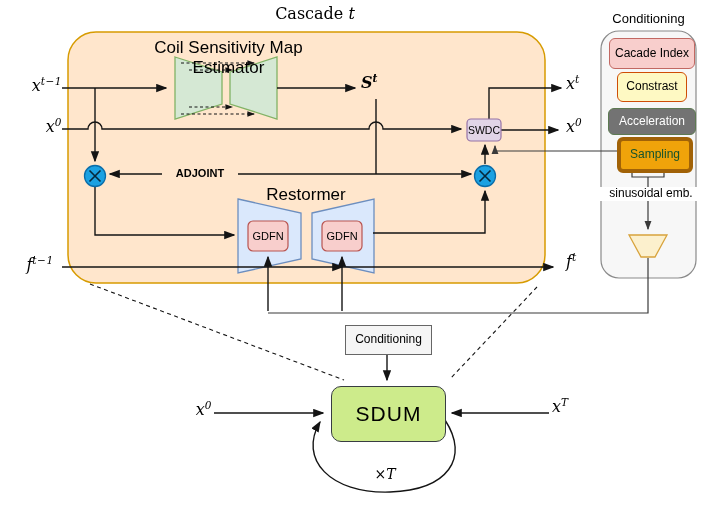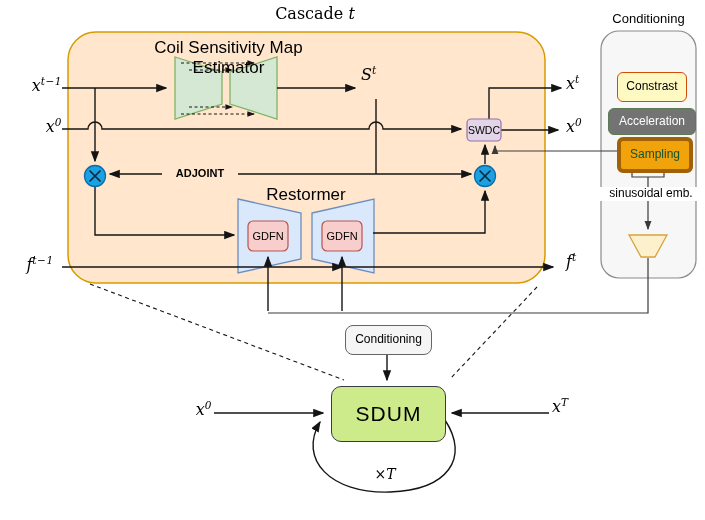--- a/index.html
+++ b/index.html
@@ -9,21 +9,21 @@
   .lbl{position:absolute;line-height:1.15;}
   .math{font-family:"DejaVu Serif",serif;font-style:italic;font-size:16px;}
   .math sup{font-size:10.5px;font-style:italic;letter-spacing:.5px;}
   .serif{font-family:"DejaVu Serif",serif;font-size:16px;font-style:normal;}
   .serif .var{font-style:italic;}
   .r{text-align:right;}
   .c{text-align:center;}
   .title{font-size:16px;}
   .blocklabel{font-size:17px;}
   .adjoint{font-size:11px;font-weight:bold;background:#ffe6cc;padding:0 2px;}
-  .tinybox{display:flex;align-items:center;justify-content:center;position:absolute;border-radius:8px;}
+  .tinybox{display:flex;align-items:center;justify-content:center;position:absolute;}
   .swdc-t{font-size:10.5px;}
   .gdfn-t{font-size:11px;}
   .panel-title{font-size:13px;}
   .pitem{position:absolute;display:flex;align-items:center;justify-content:center;
          text-align:center;font-size:12px;border-radius:6px;line-height:1.1;}
   .p-pink {background:#f8cecc;border:1px solid #c26862;color:#000;left:609px;top:38px;width:84px;height:29px;}
   .p-orange{background:#fef9c3;border:1px solid #cf4d06;color:#000;left:617px;top:72px;width:68px;height:28px;}
   .p-green{background:#737373;border:1px solid #5d7a52;color:#fff;left:608px;top:108px;width:86px;height:25px;}
   .p-amber{background:#f0a30a;border:4px solid #a16207;color:#14532d;left:617px;top:137px;width:68px;height:28px;}
   .sinus{font-size:12px;background:#fff;padding:0 2px;}
@@ -127,36 +127,37 @@
   <div class="lbl serif title c" style="left:255px;top:5px;width:120px;"><span>Cascade </span><span class="var">t</span></div>
 
   <div class="lbl blocklabel c" style="left:126px;top:38px;width:205px;">Coil Sensitivity Map Estimator</div>
 
   <div class="lbl math r" style="left:18px;top:75px;width:44px;"><span>x</span><sup>t−1</sup></div>
 
   <div class="lbl math r" style="left:18px;top:116px;width:44px;"><span>x</span><sup>0</sup></div>
 
   <div class="lbl math r" style="left:18px;top:254px;width:44px;text-align:center;"><span>f</span><sup>t−1</sup></div>
 
-  <div class="lbl math" style="left:361px;top:64px;"><span>S</span><sup>t</sup></div>
+  <div class="lbl math" style="left:361px;top:72px;font-weight:bold;"><span>S</span><sup>t</sup></div>
 
   <div class="lbl adjoint c" style="left:162px;top:167px;width:72px;">ADJOINT</div>
 
   <div class="lbl blocklabel c" style="left:256px;top:185px;width:100px;">Restormer</div>
 
   <div class="lbl tinybox gdfn-t" style="left:248px;top:221px;width:40px;height:30px;">GDFN</div>
   <div class="lbl tinybox gdfn-t" style="left:322px;top:221px;width:40px;height:30px;">GDFN</div>
 
   <div class="lbl tinybox swdc-t" style="left:466px;top:119px;width:36px;height:22px;">SWDC</div>
 
   <div class="lbl math" style="left:566px;top:73px;"><span>x</span><sup>t</sup></div>
   <div class="lbl math" style="left:566px;top:116px;"><span>x</span><sup>0</sup></div>
   <div class="lbl math" style="left:566px;top:251px;"><span>f</span><sup>t</sup></div>
 
   <div class="lbl panel-title c" style="left:601px;top:12px;width:95px;">Conditioning</div>
+  <div class="pitem p-pink">Cacade Index</div>
   <div class="pitem p-orange">Constrast</div>
   <div class="pitem p-green">Acceleration</div>
   <div class="pitem p-amber">Sampling</div>
   <div class="lbl sinus c" style="left:596px;top:187px;width:106px;">sinusoidal emb.</div>
 
   <div class="lbl tinybox condbox" style="left:345px;top:325px;width:85px;height:28px;">Conditioning</div>
 
   <div class="lbl tinybox sdum" style="left:331px;top:386px;width:113px;height:54px;">SDUM</div>
 
   <div class="lbl math r" style="left:176px;top:399px;width:36px;"><span>x</span><sup>0</sup></div>

